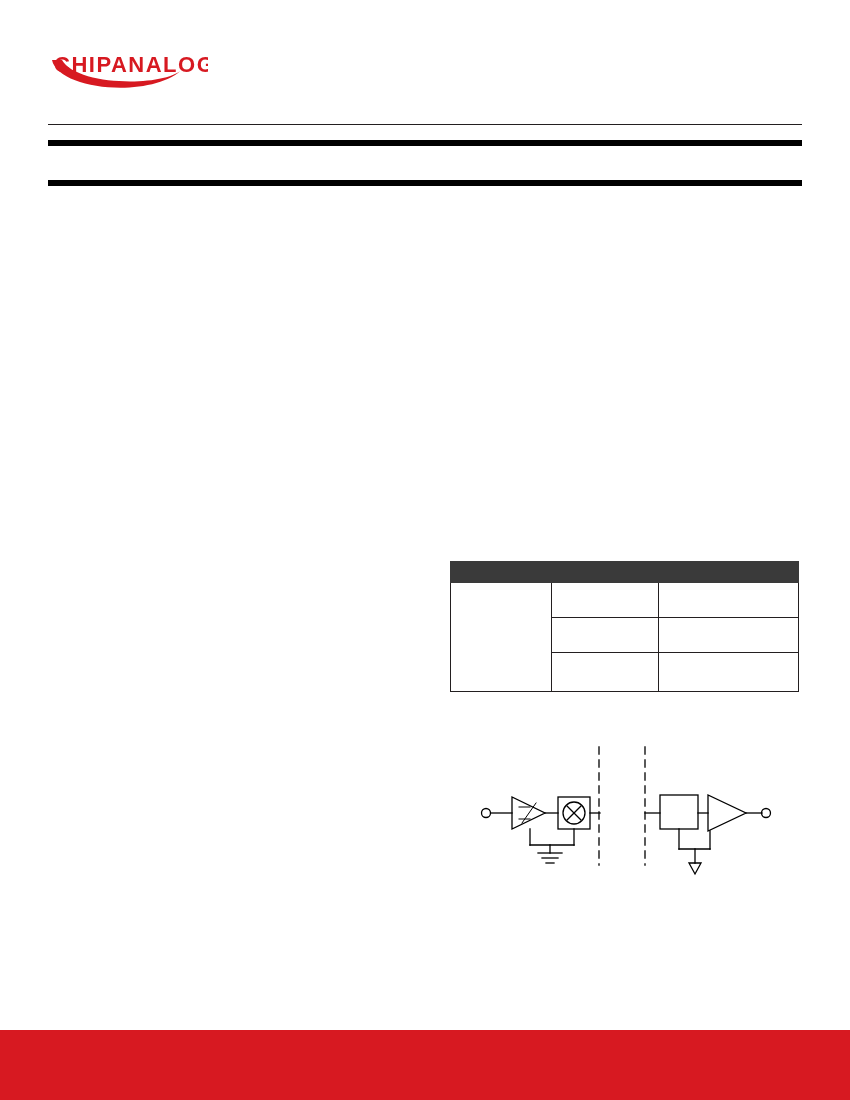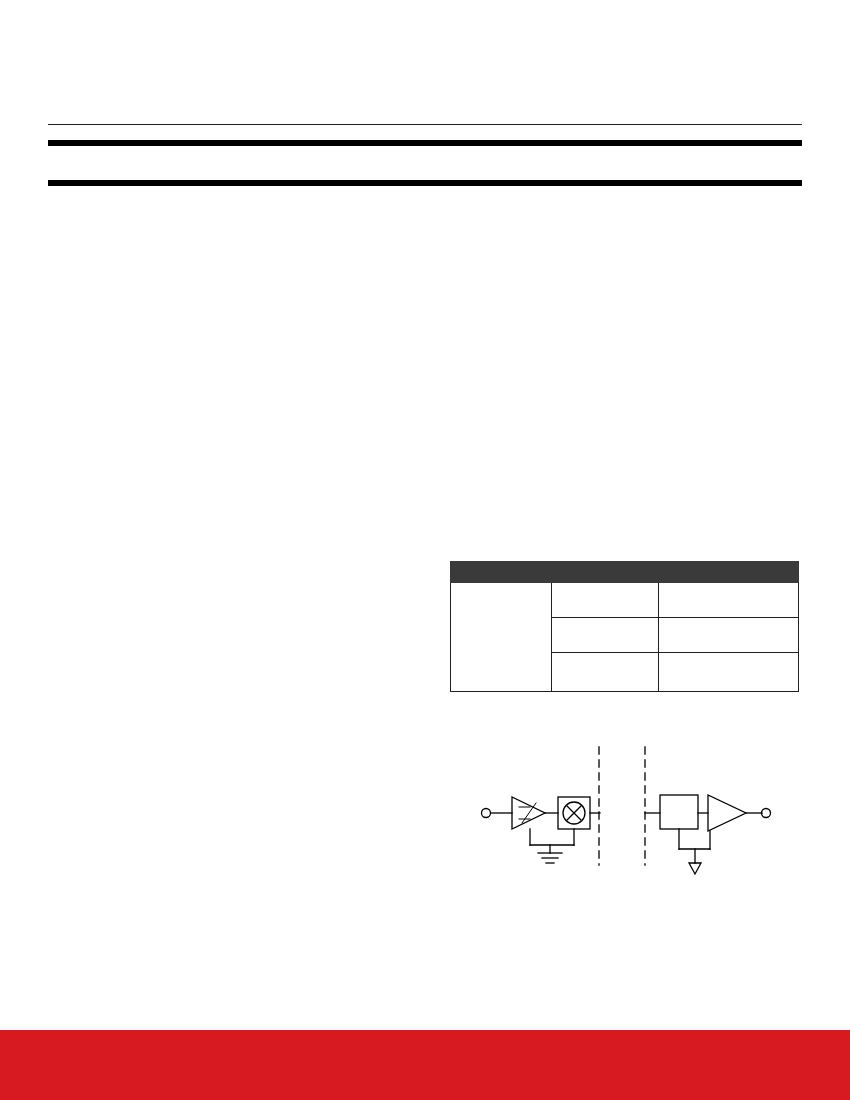--- a/index.html
+++ b/index.html
@@ -158,20 +158,29 @@
     font-size: 10px;
     color: #ffffff;
     text-align: right;
   }
 </style>
 </head>
 <body>
 
 <div class="page">
 
+  <div class="logo">
+    <svg viewBox="0 0 160 56" width="160" height="56" aria-hidden="true">
+
+      <path d="M4,22 C10,52 104,62 136,30 C118,50 28,48 14,22 Z" fill="#d71921"></path>
+      <ellipse cx="72" cy="28" rx="60" ry="20" fill="none" stroke="#d71921" stroke-width="0"></ellipse>
+
+      <text x="6" y="34" font-family="Liberation Sans, sans-serif" font-size="22" font-weight="bold" letter-spacing="1.5" fill="#d71921">CHIPANALOG</text>
+    </svg>
+  </div>
 
   <div class="rule-thin"></div>
   <div class="rule-thick-1"></div>
   <div class="title-band"></div>
   <div class="rule-thick-2"></div>
 
   <div class="body-left"></div>
   <div class="body-right"></div>
 
   <table class="info-table">

